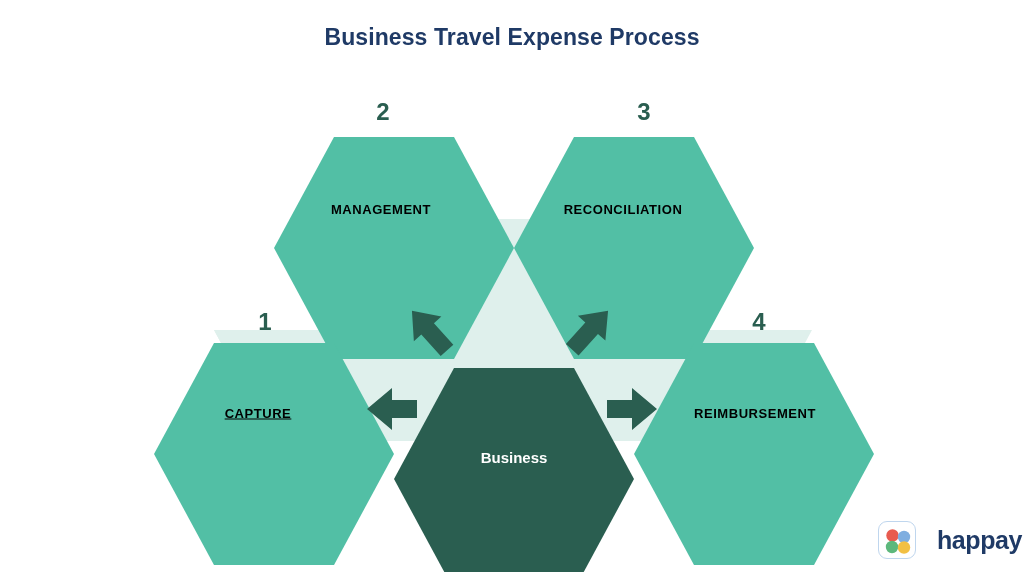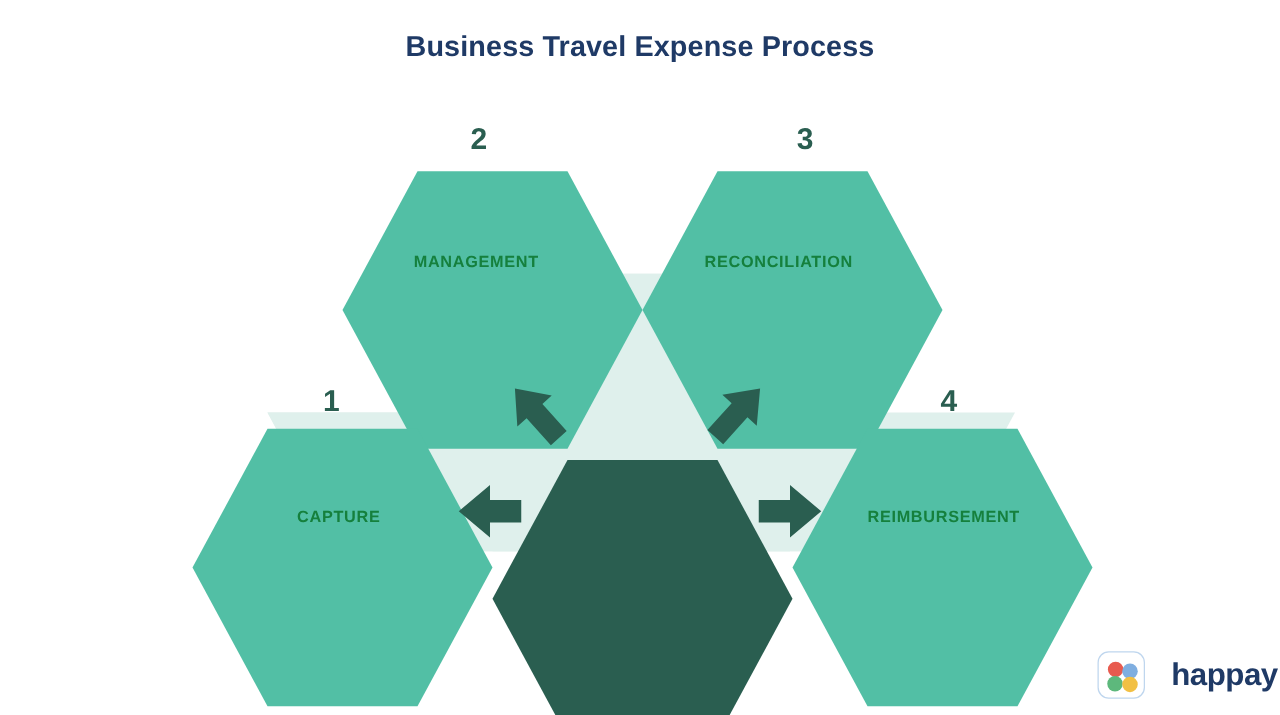--- a/index.html
+++ b/index.html
@@ -32,21 +32,21 @@
   #diagram {
     position:absolute;
     left:0; top:0;
     width:1024px; height:572px;
   }
 
   
   .hex-label {
     position:absolute;
     text-align:center;
-    color:#15803d;
+    color:#000000;
     font-weight:bold;
     font-size:13px;
     letter-spacing:0.55px;
     white-space:nowrap;
     transform:translate(-50%,-50%);
     pointer-events:none;
   }
   .hex-num {
     position:absolute;
     text-align:center;
@@ -144,24 +144,25 @@
     </g>
   </svg>
 
   <div class="hex-num" style="left:383px; top:112px;">2</div>
   <div class="hex-num" style="left:644px; top:112px;">3</div>
   <div class="hex-num" style="left:265px; top:322px;">1</div>
   <div class="hex-num" style="left:759px; top:322px;">4</div>
 
   <div class="hex-label" style="left:381px; top:209px;">MANAGEMENT</div>
   <div class="hex-label" style="left:623px; top:209px;">RECONCILIATION</div>
-  <div class="hex-label" style="left:271px; top:413px;">CAPTURE</div>
+  <div class="hex-label" style="left:258px; top:413px;text-decoration:underline;">CAPTURE</div>
   <div class="hex-label" style="left:755px; top:413px;">REIMBURSEMENT</div>
 
   <div id="center-label">
+    <div>Business</div>
   </div>
 
   <div id="logo">
     <div id="logo-mark">
       <svg viewBox="0 0 38 38" width="38" height="38">
         <circle cx="13.5" cy="13.5" r="6.2" fill="#E85B4F"></circle>
         <circle cx="25" cy="15" r="6.2" fill="#7FAEE0"></circle>
         <circle cx="13" cy="25" r="6.2" fill="#5DB87C"></circle>
         <circle cx="25" cy="25.5" r="6.2" fill="#F2C044"></circle>
       </svg>

